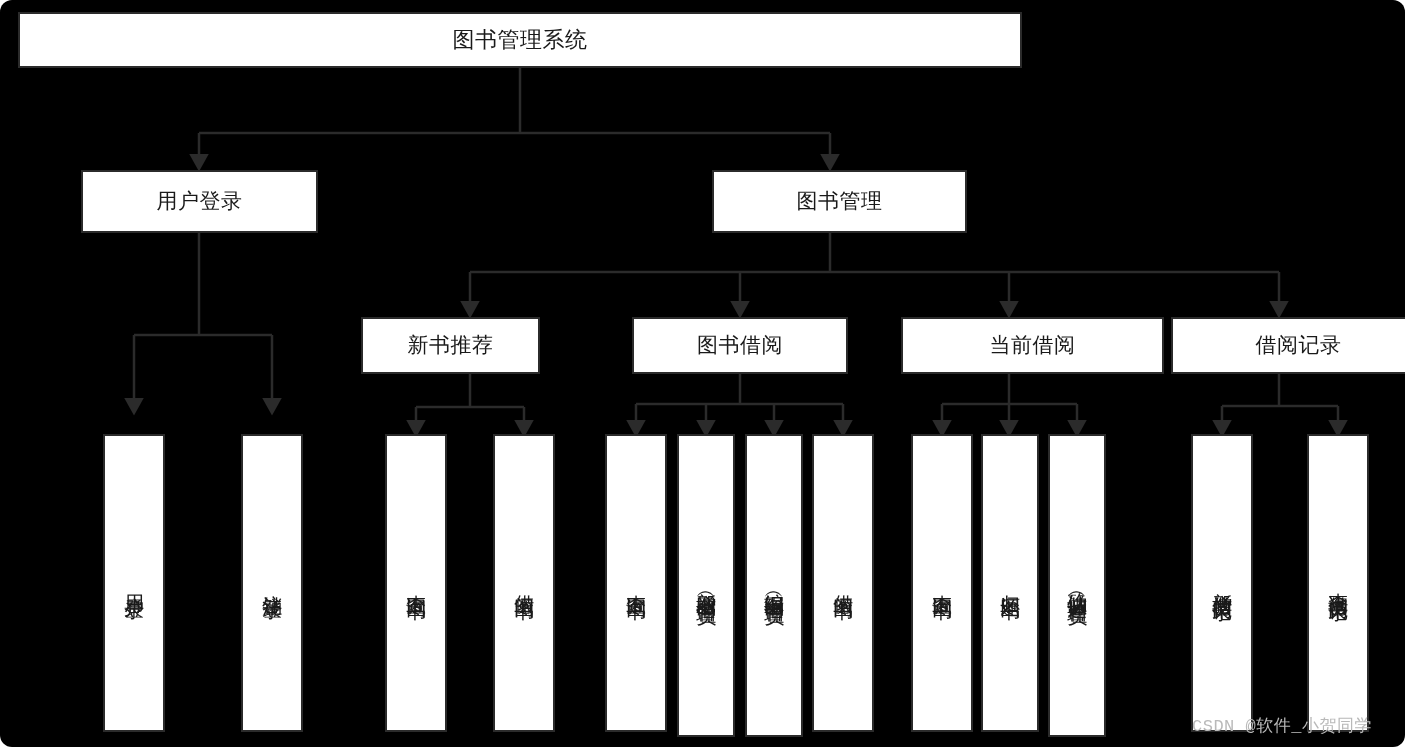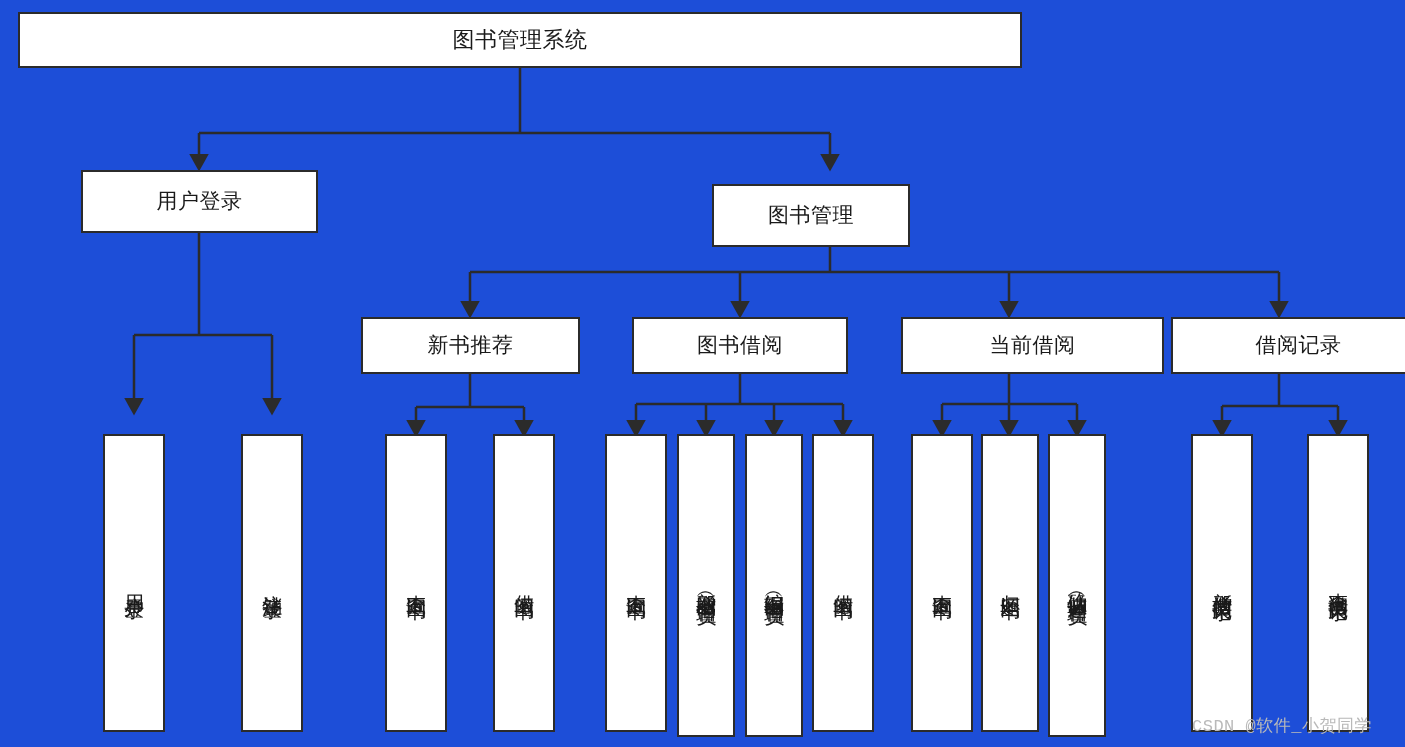--- a/index.html
+++ b/index.html
@@ -9,22 +9,23 @@
     background: #ffffff;
   }
   body {
     font-family: "DejaVu Sans", "Liberation Sans", sans-serif;
     color: #1d1d1d;
   }
   #diagram {
     position: relative;
     width: 1405px;
     height: 747px;
-    background: #1d4ed8;
+    background: #000000;
     overflow: hidden;
+    border-radius: 12px;
   }
   #connectors {
     position: absolute;
     left: 0;
     top: 0;
     width: 1405px;
     height: 747px;
     pointer-events: none;
   }
   .node {
@@ -124,25 +125,25 @@
     </g>
   </svg>
 
   <div class="node root" style="left:18px; top:12px; width:1004px; height:56px;">
     <span class="label">图书管理系统</span>
   </div>
 
   <div class="node" style="left:81px; top:170px; width:237px; height:63px;">
     <span class="label">用户登录</span>
   </div>
-  <div class="node" style="left:712px; top:184px; width:198px; height:63px;">
+  <div class="node" style="left:712px; top:170px; width:255px; height:63px;">
     <span class="label">图书管理</span>
   </div>
 
-  <div class="node" style="left:361px; top:317px; width:219px; height:57px;text-align:right;">
+  <div class="node" style="left:361px; top:317px; width:179px; height:57px;text-align:right;">
     <span class="label">新书推荐</span>
   </div>
   <div class="node" style="left:632px; top:317px; width:216px; height:57px;">
     <span class="label">图书借阅</span>
   </div>
   <div class="node" style="left:901px; top:317px; width:263px; height:57px;">
     <span class="label">当前借阅</span>
   </div>
   <div class="node" style="left:1171px; top:317px; width:255px; height:57px;">
     <span class="label">借阅记录</span>

